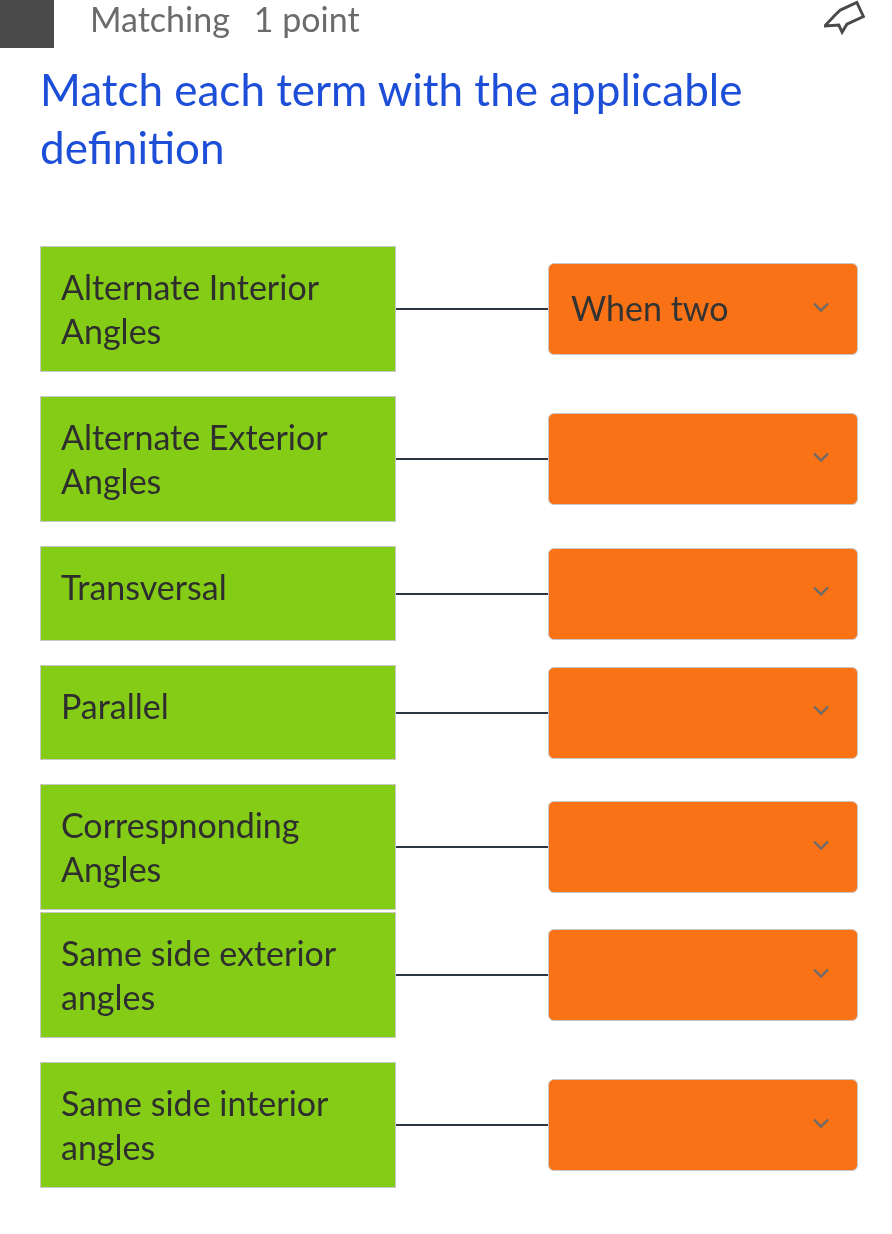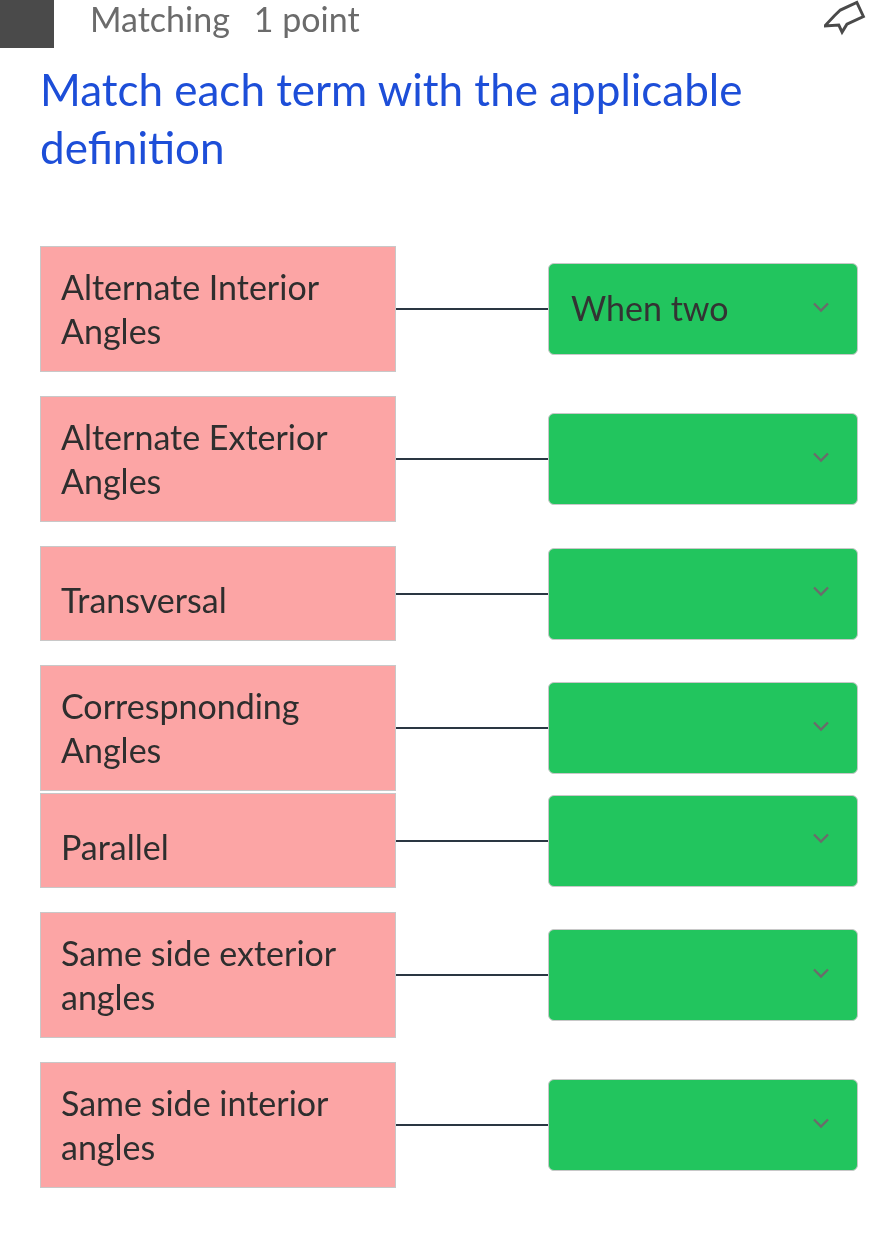--- a/index.html
+++ b/index.html
@@ -68,40 +68,40 @@
     }
     .match-row {
       display: flex;
       align-items: center;
       margin-bottom: 24px;
     }
     .term-box {
       width: 356px;
       min-height: 95px;
       border: 1px solid #c8c8c8;
-      background: #fca5a5;
-      display: flex;
-      align-items: flex-end;
+      background: #84cc16;
+      display: flex;
+      align-items: flex-start;
       padding: 18px 20px;
       color: #2e2e2e;
       font-size: 34px;
       line-height: 44px;
     }
     .connector-line {
       width: 152px;
       height: 2px;
       background: #2a3642;
     }
     .dropdown-box {
       flex: 1;
       max-width: 310px;
       height: 92px;
       border: 1px solid #c8c8c8;
       border-radius: 6px;
-      background: #22c55e;
+      background: #f97316;
       display: flex;
       align-items: center;
       justify-content: space-between;
       padding: 0 22px 4px 22px;
       color: #333;
       font-size: 34px;
       cursor: pointer;
     }
     .dropdown-text {
       white-space: nowrap;
@@ -178,50 +178,50 @@
     <div class="dropdown-box">
       <span class="dropdown-text"></span>
       <span class="chevron">
         <svg width="28" height="28" viewBox="0 0 24 24" fill="none" stroke="#6b6b6b" stroke-width="2">
             <polyline points="6 9 12 15 18 9"></polyline>
           </svg>
       </span>
     </div>
   </div>
 
-  <div class="match-row tight-row">
-    <div class="term-box">
-      <span>Correspnonding Angles</span>
-    </div>
-    <div class="connector-line"></div>
-    <div class="dropdown-box">
-      <span class="dropdown-text"></span>
-      <span class="chevron">
-        <svg width="28" height="28" viewBox="0 0 24 24" fill="none" stroke="#6b6b6b" stroke-width="2">
-            <polyline points="6 9 12 15 18 9"></polyline>
-          </svg>
-      </span>
-    </div>
-  </div>
-
   <div class="match-row">
     <div class="term-box term-single">
       <span>Parallel</span>
     </div>
     <div class="connector-line"></div>
     <div class="dropdown-box">
       <span class="dropdown-text"></span>
       <span class="chevron">
         <svg width="28" height="28" viewBox="0 0 24 24" fill="none" stroke="#6b6b6b" stroke-width="2">
             <polyline points="6 9 12 15 18 9"></polyline>
           </svg>
       </span>
     </div>
   </div>
 
+  <div class="match-row tight-row">
+    <div class="term-box">
+      <span>Correspnonding Angles</span>
+    </div>
+    <div class="connector-line"></div>
+    <div class="dropdown-box">
+      <span class="dropdown-text"></span>
+      <span class="chevron">
+        <svg width="28" height="28" viewBox="0 0 24 24" fill="none" stroke="#6b6b6b" stroke-width="2">
+            <polyline points="6 9 12 15 18 9"></polyline>
+          </svg>
+      </span>
+    </div>
+  </div>
+
   <div class="match-row">
     <div class="term-box">
       <span>Same side exterior angles</span>
     </div>
     <div class="connector-line"></div>
     <div class="dropdown-box">
       <span class="dropdown-text"></span>
       <span class="chevron">
         <svg width="28" height="28" viewBox="0 0 24 24" fill="none" stroke="#6b6b6b" stroke-width="2">
             <polyline points="6 9 12 15 18 9"></polyline>

